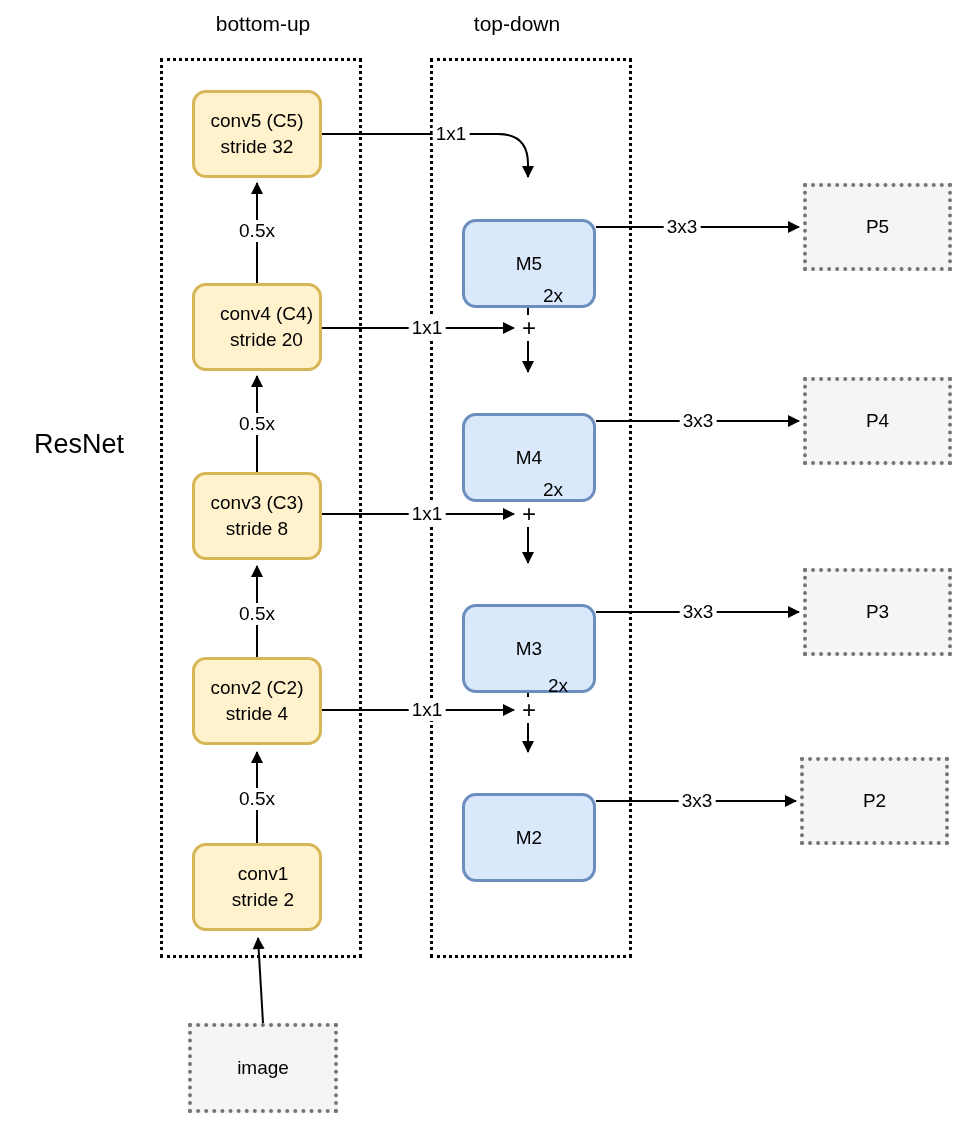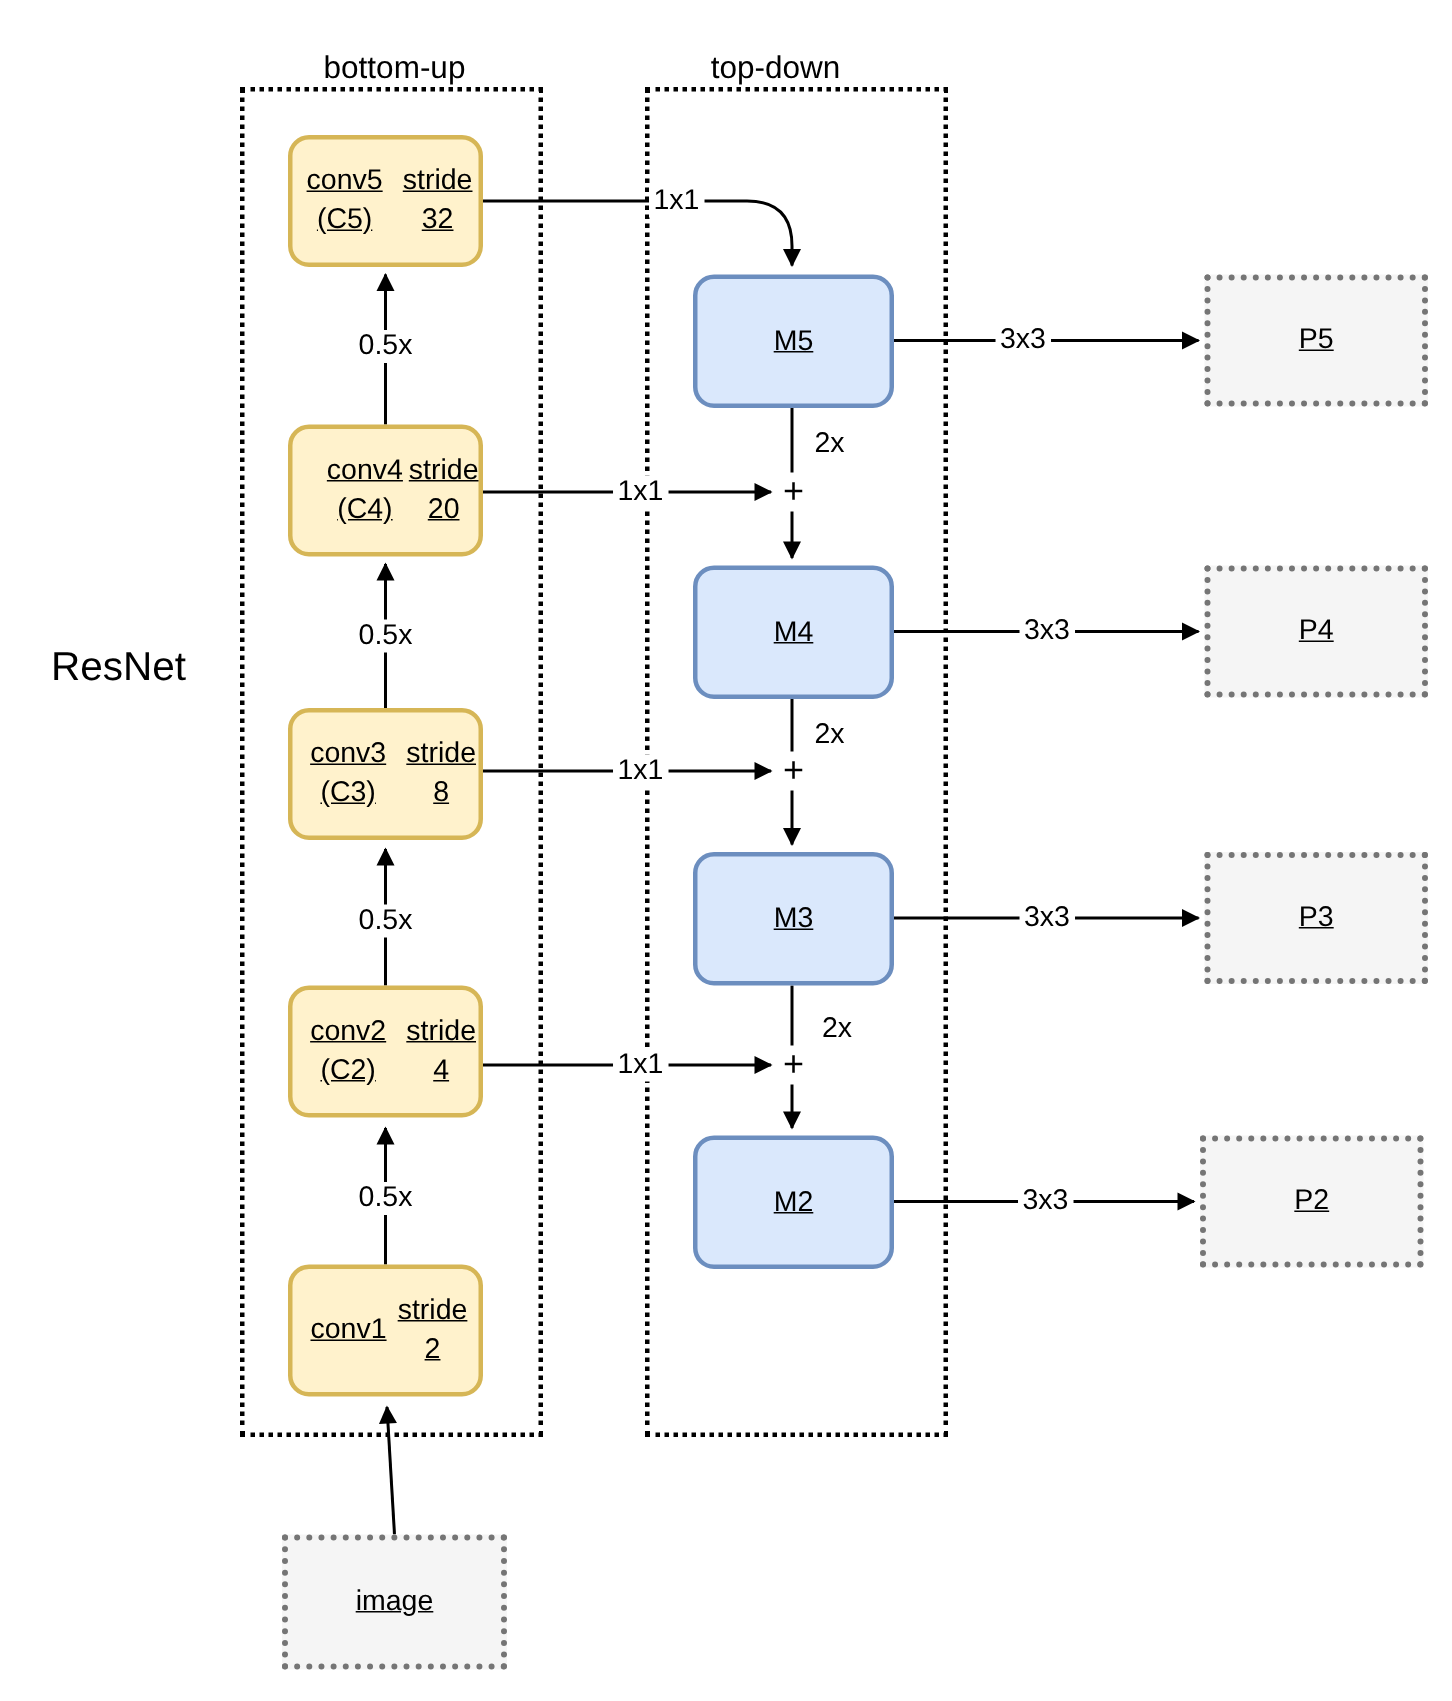--- a/index.html
+++ b/index.html
@@ -21,50 +21,49 @@
     position: absolute;
     border: 3px dotted #000000;
     box-sizing: border-box;
     background: transparent;
   }
   .group-label {
     position: absolute;
     font-size: 21px;
     white-space: nowrap;
     transform: translateX(-50%);
-    margin-top: 22px;
   }
   .resnet-label {
     position: absolute;
     font-size: 27px;
     white-space: nowrap;
   }
   .node {
     position: absolute;
     box-sizing: border-box;
     display: flex;
-    flex-direction: row;
+    flex-direction: column;
     align-items: center;
     justify-content: center;
     text-align: center;
     font-size: 19px;
     line-height: 1.35;
-    text-decoration: underline;
   }
   .conv-box {
     width: 130px; height: 88px;
     background: var(--conv-fill, #FFF2CC);
     border: 3px solid var(--conv-stroke, #D6B656);
     border-radius: 14px;
   }
   .m-box {
     width: 134px; height: 89px;
     background: var(--merged-fill, #DAE8FC);
     border: 3px solid var(--merged-stroke, #6C8EBF);
     border-radius: 14px;
+    margin-top: 36px;
   }
   .p-box {
     width: 149px; height: 88px;
     background: var(--output-fill, #F5F5F5);
     border: 4px dotted var(--output-stroke, #757575);
   }
   .image-box {
     width: 150px; height: 90px;
     background: var(--output-fill, #F5F5F5);
     border: 4px dotted var(--output-stroke, #757575);

